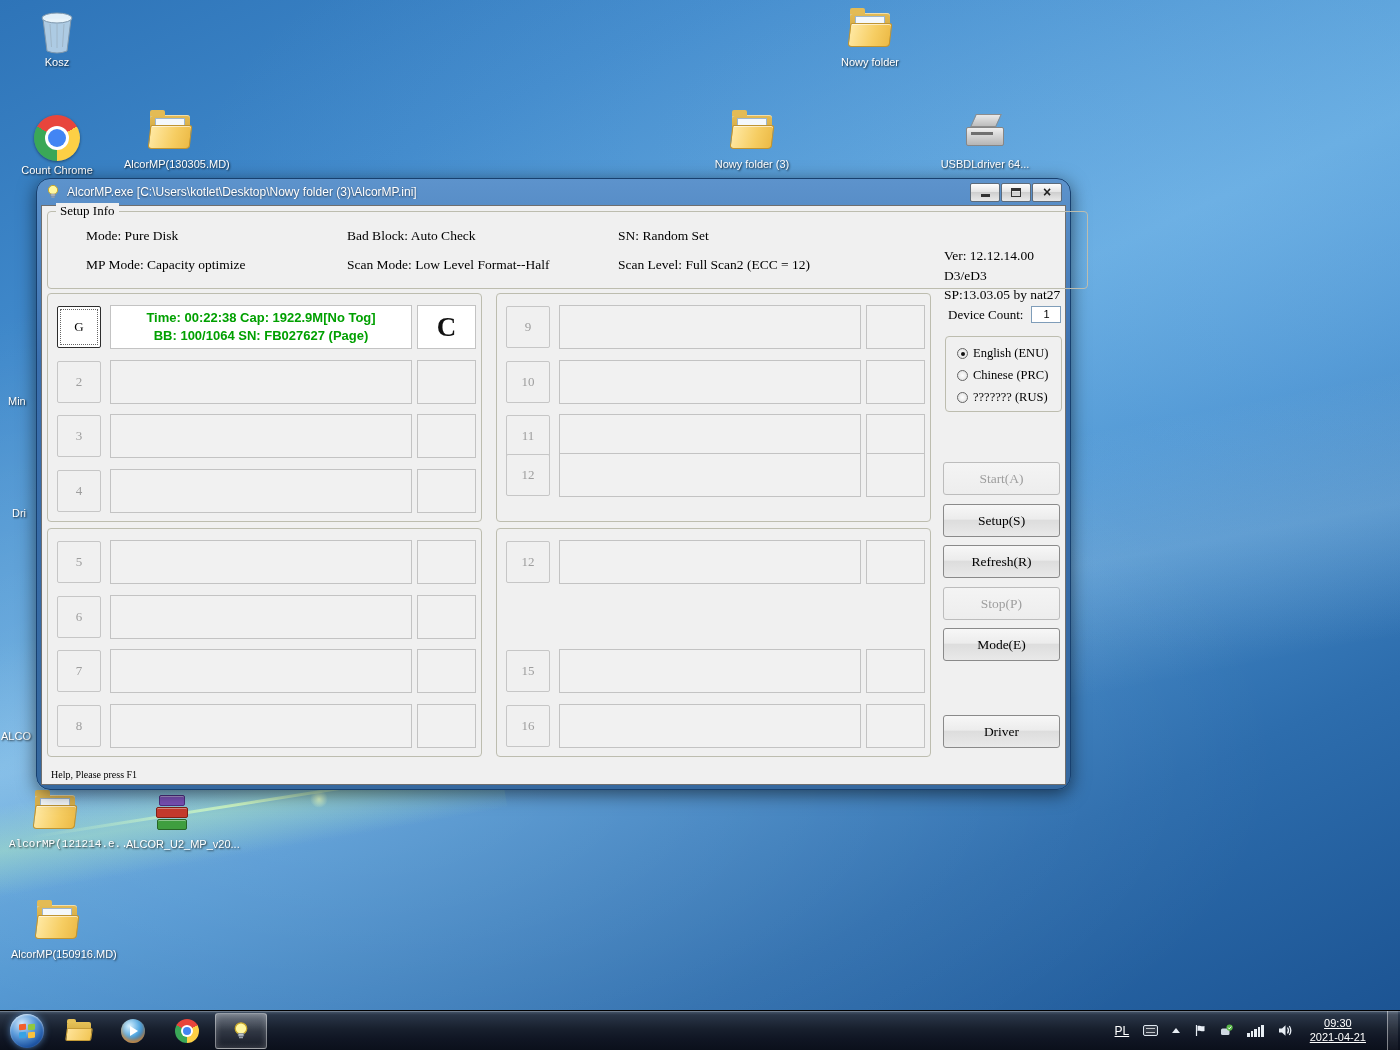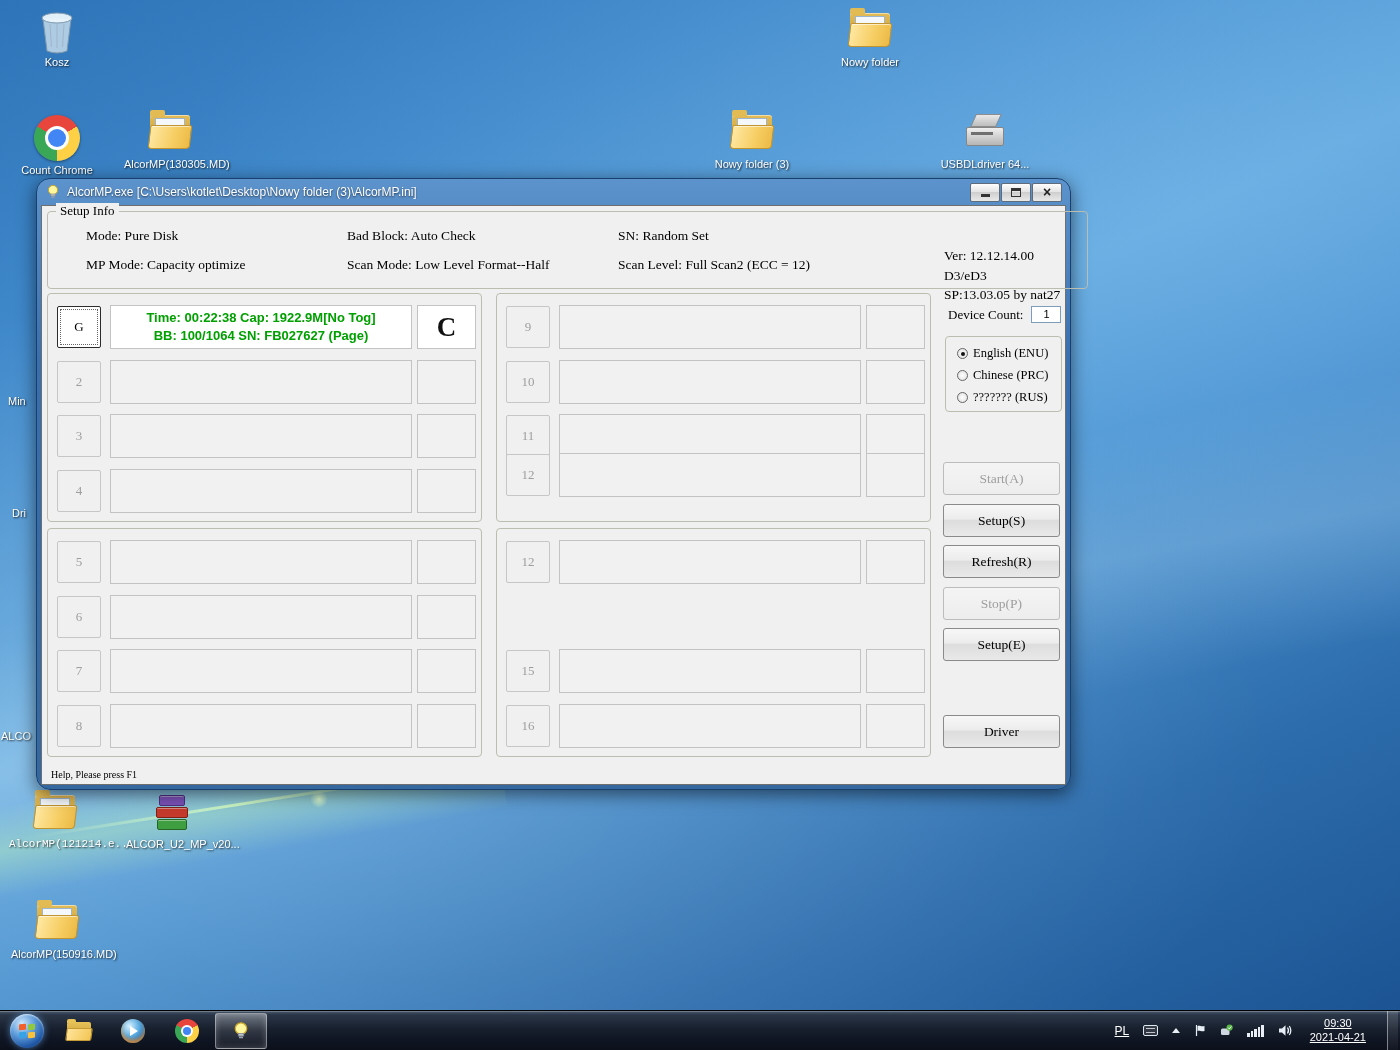--- a/index.html
+++ b/index.html
@@ -373,21 +373,21 @@
               <span class="rlabel">??????? (RUS)</span>
             </div>
           </div>
       </div>
 
       <div>
           <div class="btn disabled" style="top: 256px;">Start(A)</div>
           <div class="btn" style="top: 298px;">Setup(S)</div>
           <div class="btn" style="top: 339px;">Refresh(R)</div>
           <div class="btn disabled" style="top: 381px;">Stop(P)</div>
-          <div class="btn" style="top: 422px;">Setup(E)</div>
+          <div class="btn" style="top: 422px;">Mode(E)</div>
         </div>
       <div class="btn driver">Driver</div>
 
       <div class="statusbar">Help, Please press F1</div>
     </div>
   </div>
 </div>
 
 <div class="taskbar">
   <div class="orb">

